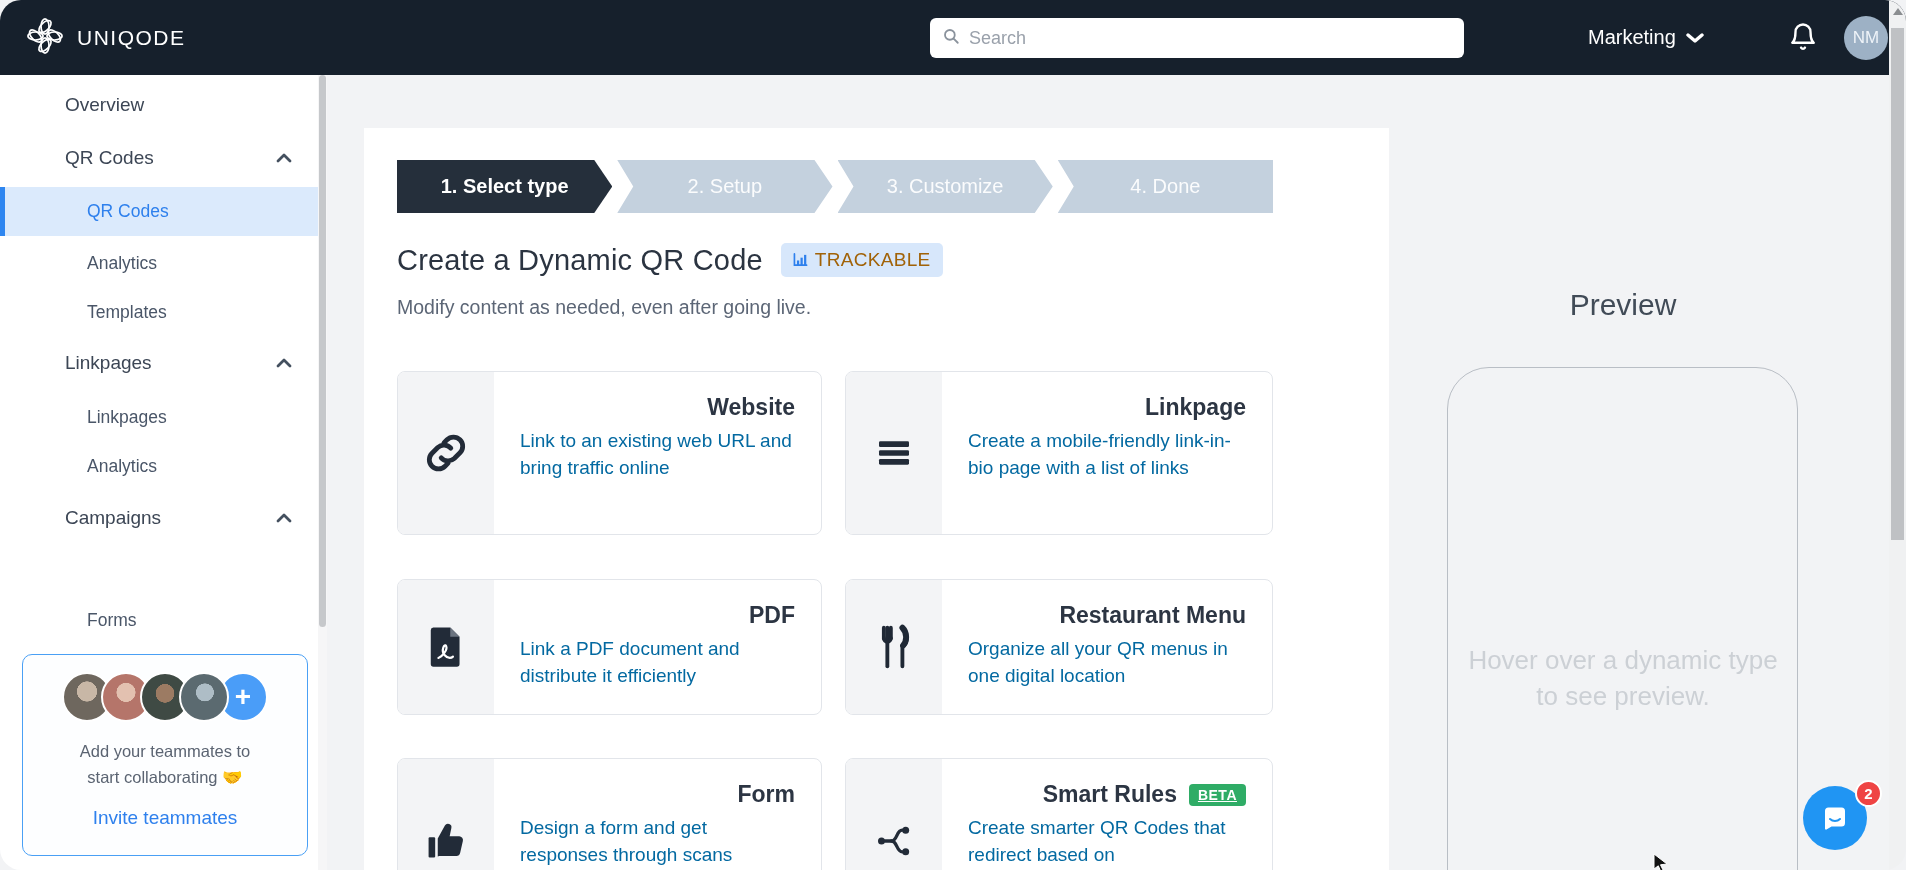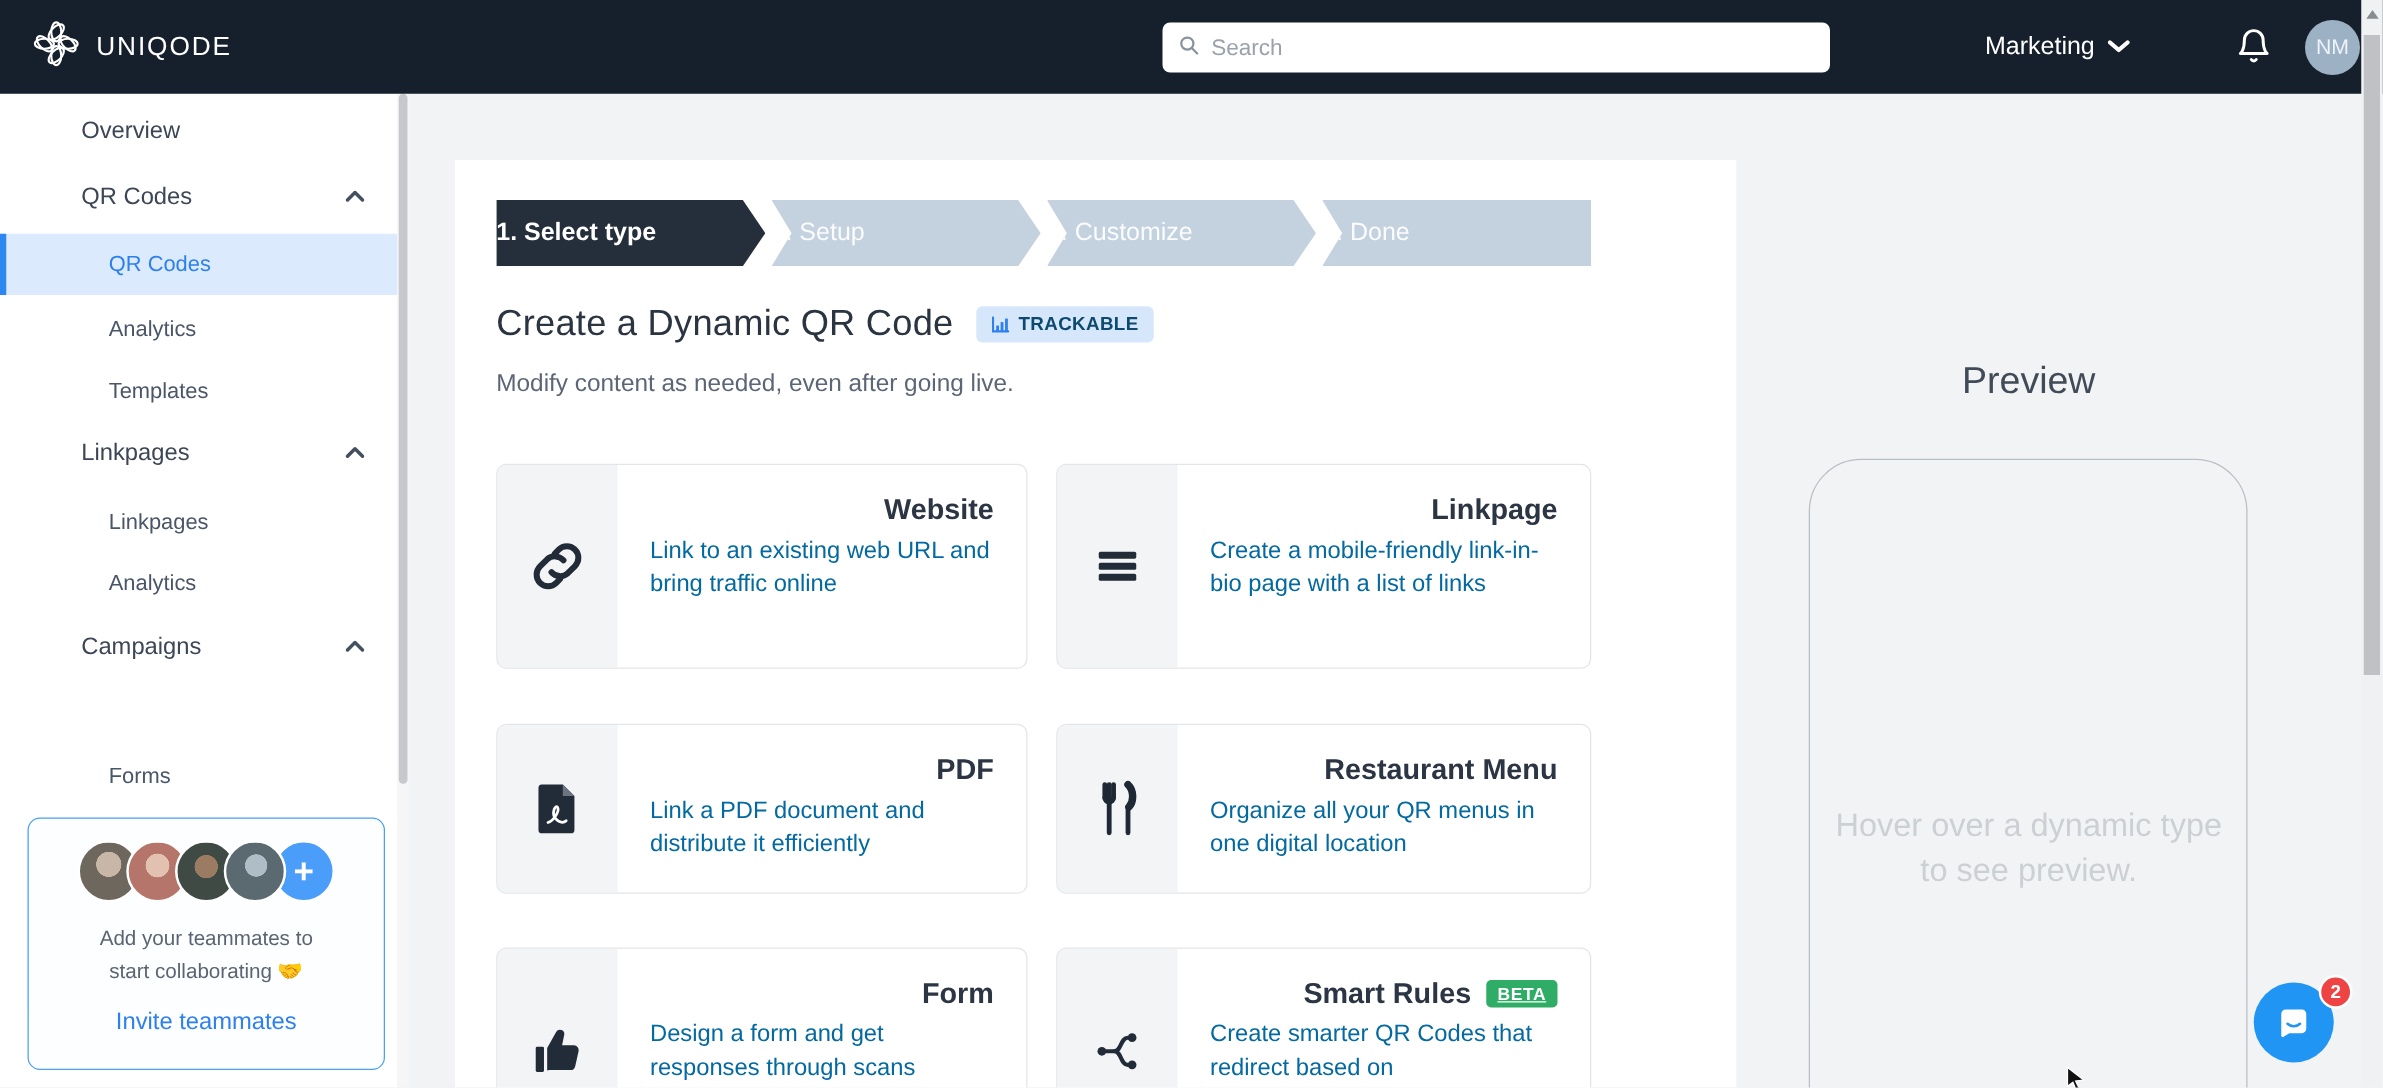--- a/index.html
+++ b/index.html
@@ -1,18 +1,18 @@
 <!DOCTYPE html>
 <html><head>
 <meta charset="utf-8">
 <style>
   * { margin:0; padding:0; box-sizing:border-box; }
   html,body { width:1906px; height:870px; overflow:hidden; }
   body { font-family:"Liberation Sans", sans-serif; background:#f2f3f5; }
-  .app { position:relative; width:1906px; height:870px; overflow:hidden; }
+  .app { position:relative; width:1906px; height:870px; overflow:hidden;border-radius:21px; }
 
   
   .header { position:absolute; left:0; top:0; width:1906px; height:75px; background:#16202c; z-index:30; display:flex; align-items:center; }
   .brand { position:absolute; left:26px; top:0; height:75px; display:flex; align-items:center; gap:13px; }
   .brand-name { color:#ffffff; font-size:21px; font-weight:500; letter-spacing:1.5px; }
   .search-box { position:absolute; left:930px; top:18px; width:534px; height:40px; background:#ffffff; border-radius:6px; display:flex; align-items:center; padding:0 12px; gap:9px; }
   .search-box input { border:none; outline:none; flex:1; font-size:18px; color:#333a45; font-family:"Liberation Sans",sans-serif; background:transparent; }
   .search-box input::placeholder { color:#9aa1ab; }
   .workspace { position:absolute; left:1588px; top:0; height:75px; display:flex; align-items:center; gap:10px; color:#fff; font-size:20px; cursor:pointer; }
   .bell { position:absolute; left:1788px; top:22px; width:32px; height:32px; cursor:pointer; }
@@ -42,30 +42,30 @@
   .tm-av.a4 { background:radial-gradient(circle at 52% 40%, #aebdc6 0 24%, #5b6a70 25% 100%); }
   .tm-add { width:50px; height:50px; border-radius:50%; background:#4a9df8; margin-left:-11px; display:flex; align-items:center; justify-content:center; color:#fff; font-size:28px; font-weight:bold; cursor:pointer; border:2px solid #fff; }
   .tm-text { margin-top:16px; color:#5b6472; font-size:16.5px; line-height:26px; }
   .tm-invite { display:inline-block; margin-top:17px; color:#2e80ed; font-size:19px; cursor:pointer; }
 
   
   .panel { position:absolute; left:364px; top:128px; width:1025px; height:742px; background:#ffffff; }
 
   
   .stepper { position:absolute; left:397px; top:160px; width:876px; height:53px; display:flex; z-index:5; }
-  .step { flex:1; display:flex; align-items:center; justify-content:flex-start; font-size:20px; color:#fbfcfd; background:#c4d1de; clip-path:polygon(0 0, calc(100% - 18px) 0, 100% 50%, calc(100% - 18px) 100%, 0 100%, 16px 50%); margin-left:5px; }
+  .step { flex:1; display:flex; align-items:center; justify-content:center; font-size:20px; color:#fbfcfd; background:#c4d1de; clip-path:polygon(0 0, calc(100% - 18px) 0, 100% 50%, calc(100% - 18px) 100%, 0 100%, 16px 50%); margin-left:5px; }
   .step:first-child { margin-left:0; clip-path:polygon(0 0, calc(100% - 18px) 0, 100% 50%, calc(100% - 18px) 100%, 0 100%); }
   .step:last-child { clip-path:polygon(0 0, 100% 0, 100% 100%, 0 100%, 16px 50%); }
   .step.active { background:#252f3b; color:#ffffff; font-weight:bold; }
 
   
   .title-row { position:absolute; left:397px; top:243px; display:flex; align-items:center; gap:18px; z-index:5; }
   .page-title { font-size:29px; color:#2b3441; font-weight:500; letter-spacing:0.2px; }
   .trackable { display:flex; align-items:center; gap:7px; background:#d7e7fb; border-radius:5px; padding:6px 12px; }
-  .trackable span { color:#0c4a6e; font-size:15px; font-weight:bold; letter-spacing:0.3px; }
+  .trackable span { color:#a16207; font-size:19px; font-weight:normal; letter-spacing:0.3px; }
   .subtitle { position:absolute; left:397px; top:296px; font-size:19.5px; color:#5c6676; z-index:5; }
 
   
   .cards { position:absolute; left:397px; top:371px; width:876px; z-index:5; }
   .type-card { position:absolute; background:#fff; border:1px solid #e2e5ea; border-radius:8px; display:flex; overflow:hidden; cursor:pointer; }
   .icon-cell { width:96px; flex:0 0 96px; background:#f3f4f6; display:flex; align-items:center; justify-content:center; }
   .card-body { padding:22px 26px; }
   .card-title-row { display:flex; align-items:center; gap:12px;justify-content:flex-end; }
   .card-title { font-size:23px; color:#2c3543; font-weight:600; }
   .beta { background:#2fac66; color:#fff; font-size:14px; font-weight:bold; border-radius:4px; padding:3px 9px; letter-spacing:0.5px;text-decoration:underline; }

